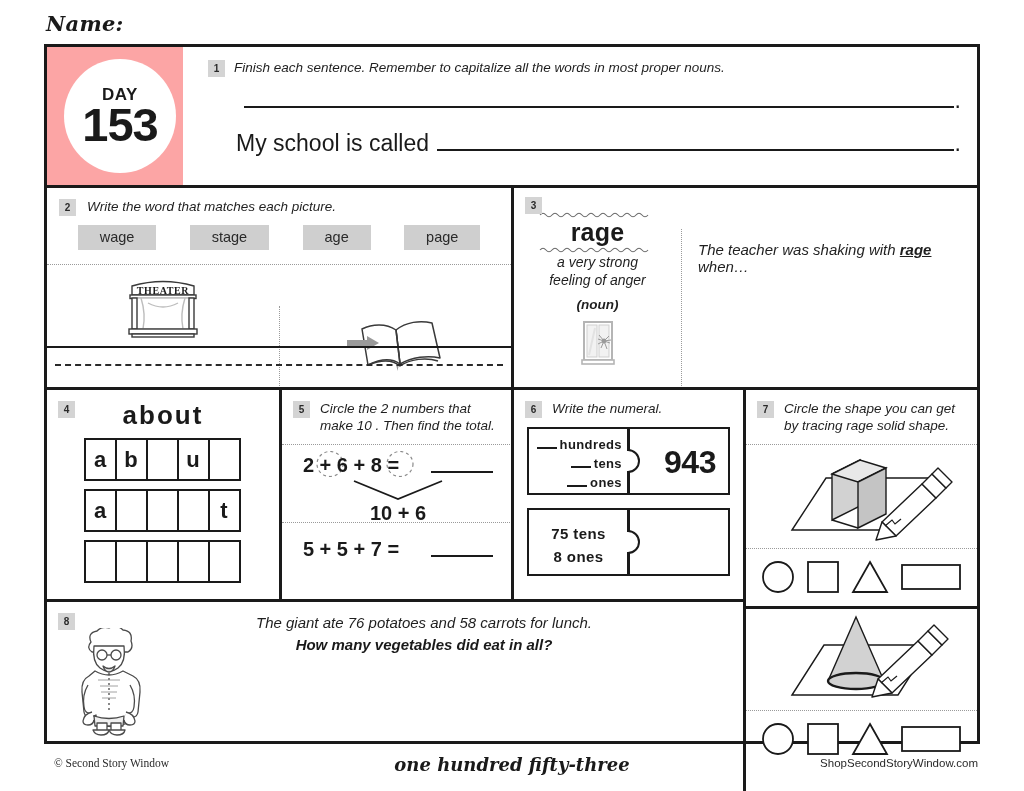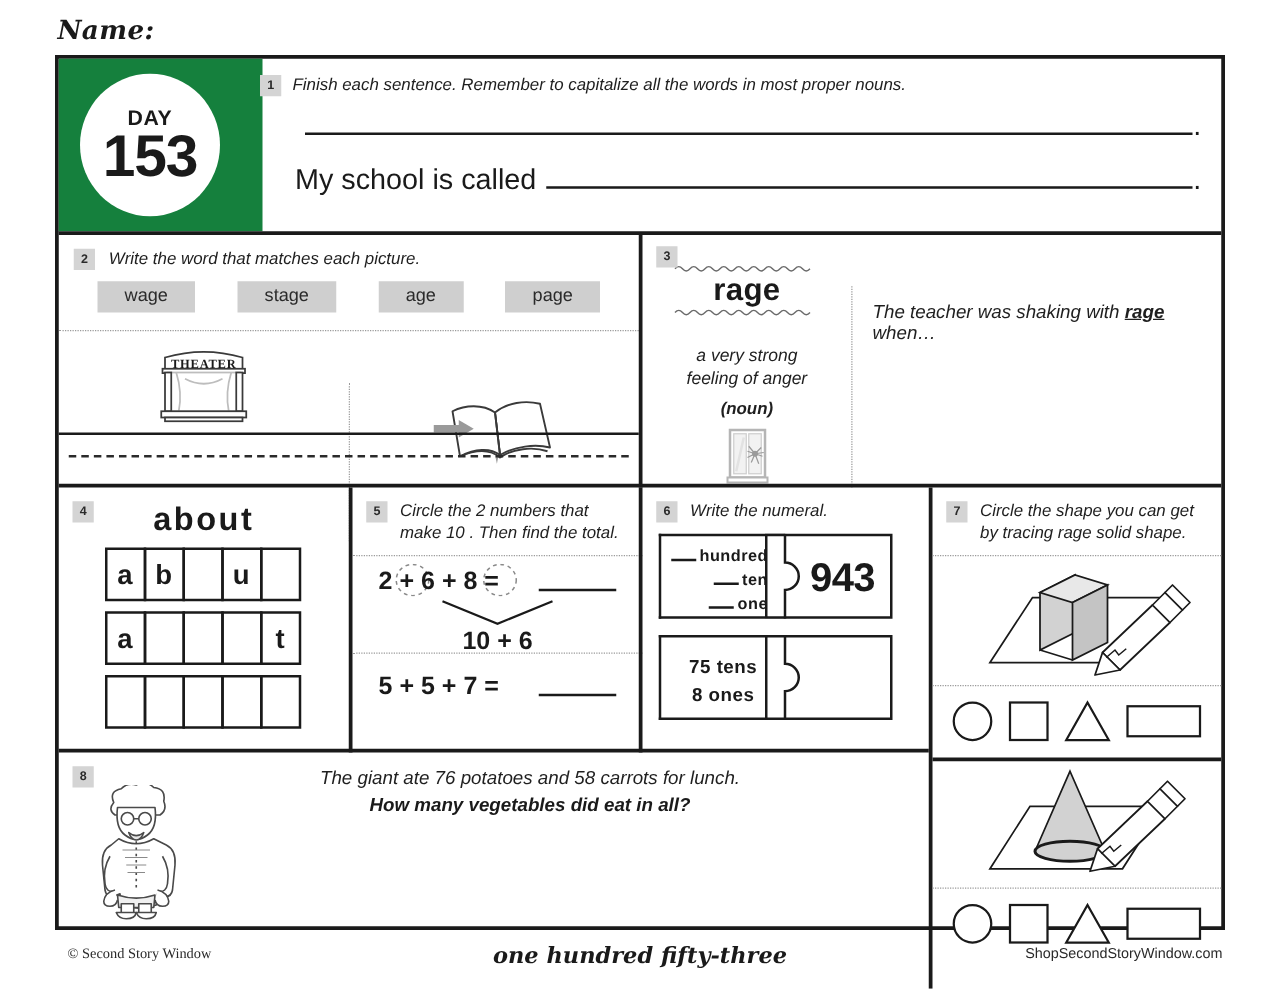--- a/index.html
+++ b/index.html
@@ -53,22 +53,22 @@
   .row-sep  { border-top: 3px solid #1a1a1a; }
   .col-sep  { border-left: 3px solid #1a1a1a; }
   .dotted-h { border-top: 1.5px dotted #9a9a9a; }
   .dotted-v { border-left: 1.5px dotted #9a9a9a; margin-top: 41px; }
   .dashed-h { border-top: 2.5px dashed #2a2a2a; }
   .solid-h  { border-top: 2px solid #1a1a1a; }
 
   
   .band1 { position: absolute; left:0; top:0; width:930px; height:138px; }
   .daybox {
-    position: absolute; left:0; top:0; width:163px; height:138px;
-    background: #15803d;
+    position: absolute; left:0; top:0; width:136px; height:138px;
+    background: #fca5a5;
   }
   .daycircle {
     position: absolute; left: 17px; top: 12px;
     width: 112px; height: 114px;
     background: #fff; border-radius: 50%;
     display: flex; flex-direction: column;
     align-items: center; justify-content: center;
   }
   .day-label {
     font-family: "Liberation Sans", sans-serif;
@@ -126,21 +126,21 @@
   .squiggle { display:block; margin: 0 auto; }
   .vocab-word {
     font-family:"Liberation Sans", sans-serif;
     font-weight:bold; font-size:25px; color:#1a1a1a;
     letter-spacing:.2px; line-height:1.05;
     margin: 1px 0 1px 0;
   }
   .vocab-def {
     font-family:"Liberation Sans", sans-serif;
     font-style:italic; font-size:14px; color:#1f1f1f;
-    line-height:1.25; margin-top:23px;
+    line-height:1.25; margin-top:1px;
   }
   .vocab-pos {
     font-family:"Liberation Sans", sans-serif;
     font-style:italic; font-weight:bold; font-size:13.5px;
     color:#1f1f1f; margin-top:8px;
   }
   .vocab-icon { margin-top:7px; }
   .q3-right { position:absolute; left:167px; top:0; right:0; bottom:0; padding: 12px 14px 0 16px; }
   .q3-prompt {
     font-family:"Liberation Sans", sans-serif;
@@ -189,21 +189,21 @@
   .q6-head { padding:11px 0 0 11px; display:flex; gap:10px; align-items:flex-start; }
   .puzzle {
     position:relative; margin: 9px auto 0 auto;
     width:203px; height:68px;
   }
   .puz-left, .puz-right {
     position:absolute; top:0; height:68px;
     border:2px solid #1a1a1a; background:#fff;
   }
   .puz-left  { left:0;   width:101px; border-right:none; }
-  .puz-right { left:85px; width:102px; }
+  .puz-right { left:101px; width:102px; }
   .pv-lines {
     font-family:"Liberation Sans", sans-serif;
     font-weight:bold; font-size:13px; color:#1a1a1a;
     text-align:right; padding:7px 6px 0 0; line-height:1.45;
     letter-spacing:.4px;
   }
   .pv-lines .u { border-bottom:2px solid #1a1a1a; display:inline-block; width:20px; margin-right:3px; }
   .numeral {
     font-family:"Liberation Sans", sans-serif;
     font-weight:bold; font-size:32px; color:#1a1a1a;

